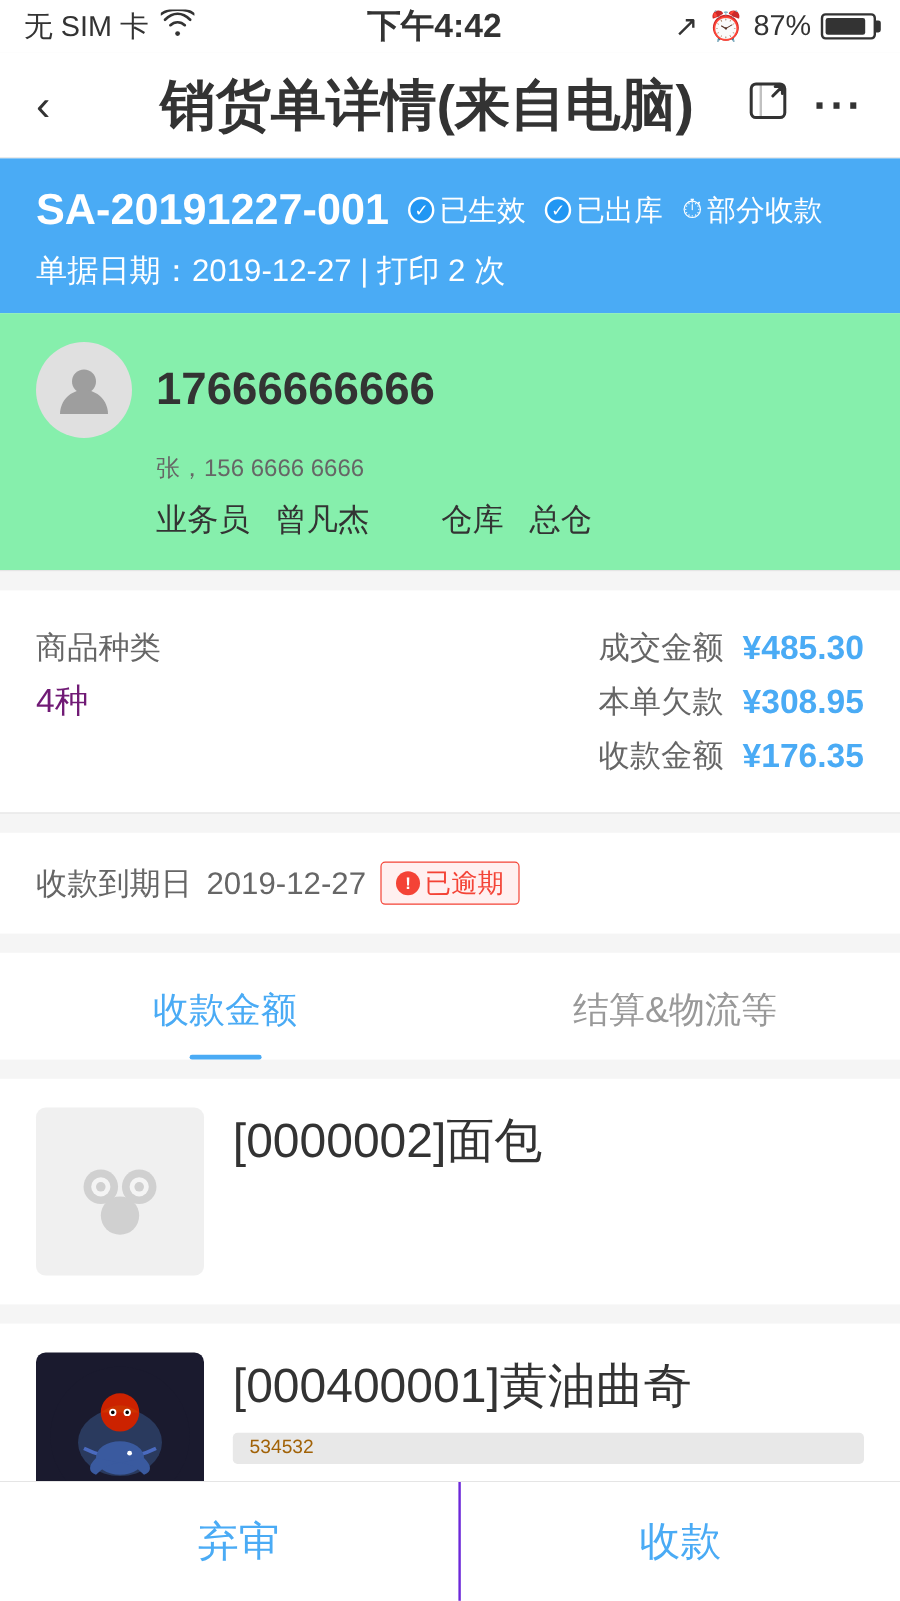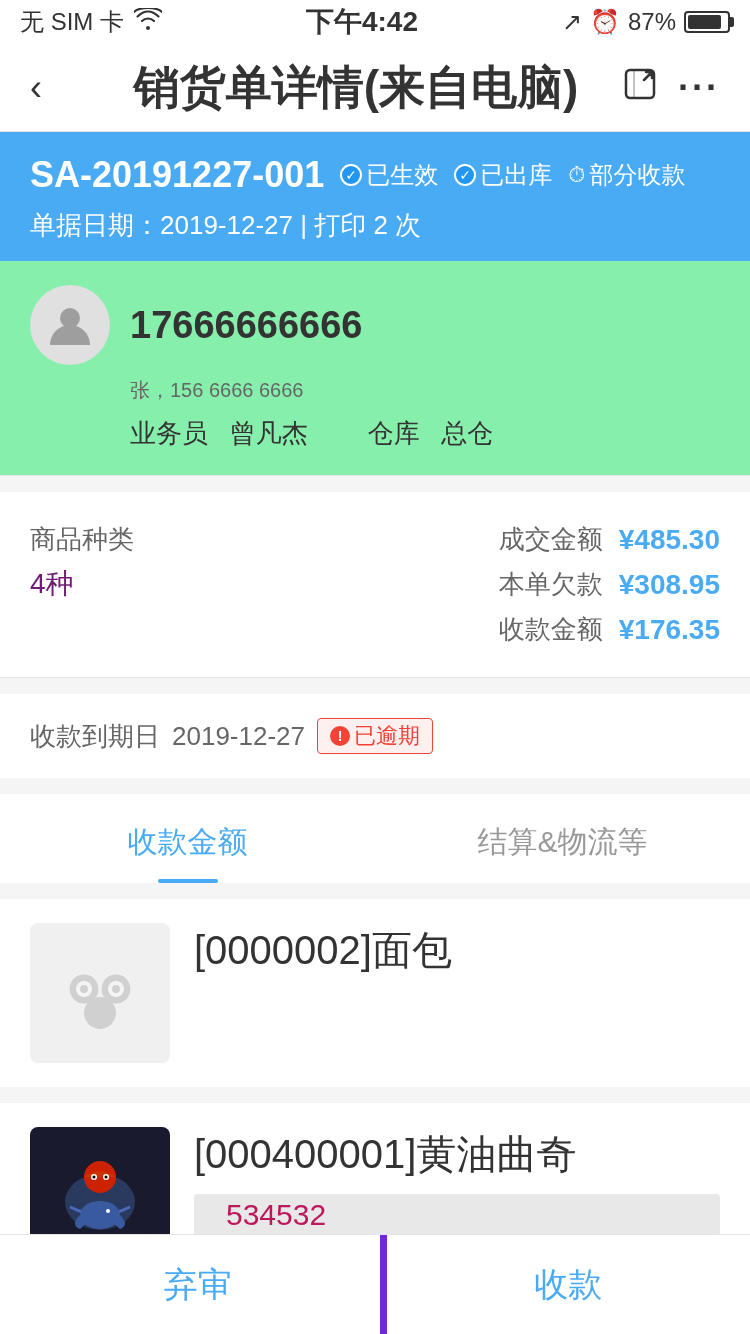--- a/index.html
+++ b/index.html
@@ -333,23 +333,23 @@
       gap: 12px;
     }
     .product-name {
       font-size: 40px;
       font-weight: 500;
       color: #333;
     }
     .product-tag {
       display: inline-block;
       background: #e8e8e8;
-      color: #be185d;
-      font-size: 30px;
-      padding: 4px 32px;
+      color: #a16207;
+      font-size: 16px;
+      padding: 4px 14px;
       border-radius: 4px;
     }
     .product-price {
       font-size: 28px;
       color: #333;
     }
     .product-price .qty {
       color: #4AABF5;
     }
     .product-price .total {
@@ -370,21 +370,21 @@
     .bottom-btn {
       flex: 1;
       display: flex;
       align-items: center;
       justify-content: center;
       font-size: 34px;
       cursor: pointer;
     }
     .bottom-btn.left {
       color: #4AABF5;
-      border-right: 7px solid #6d28d9;
+      border-right: 2px solid #6d28d9;
       padding-left: 16px;
     }
     .bottom-btn.right {
       color: #4AABF5;
     }
 
     
     .separator {
       height: 1px;
       background: #e5e5e5;

